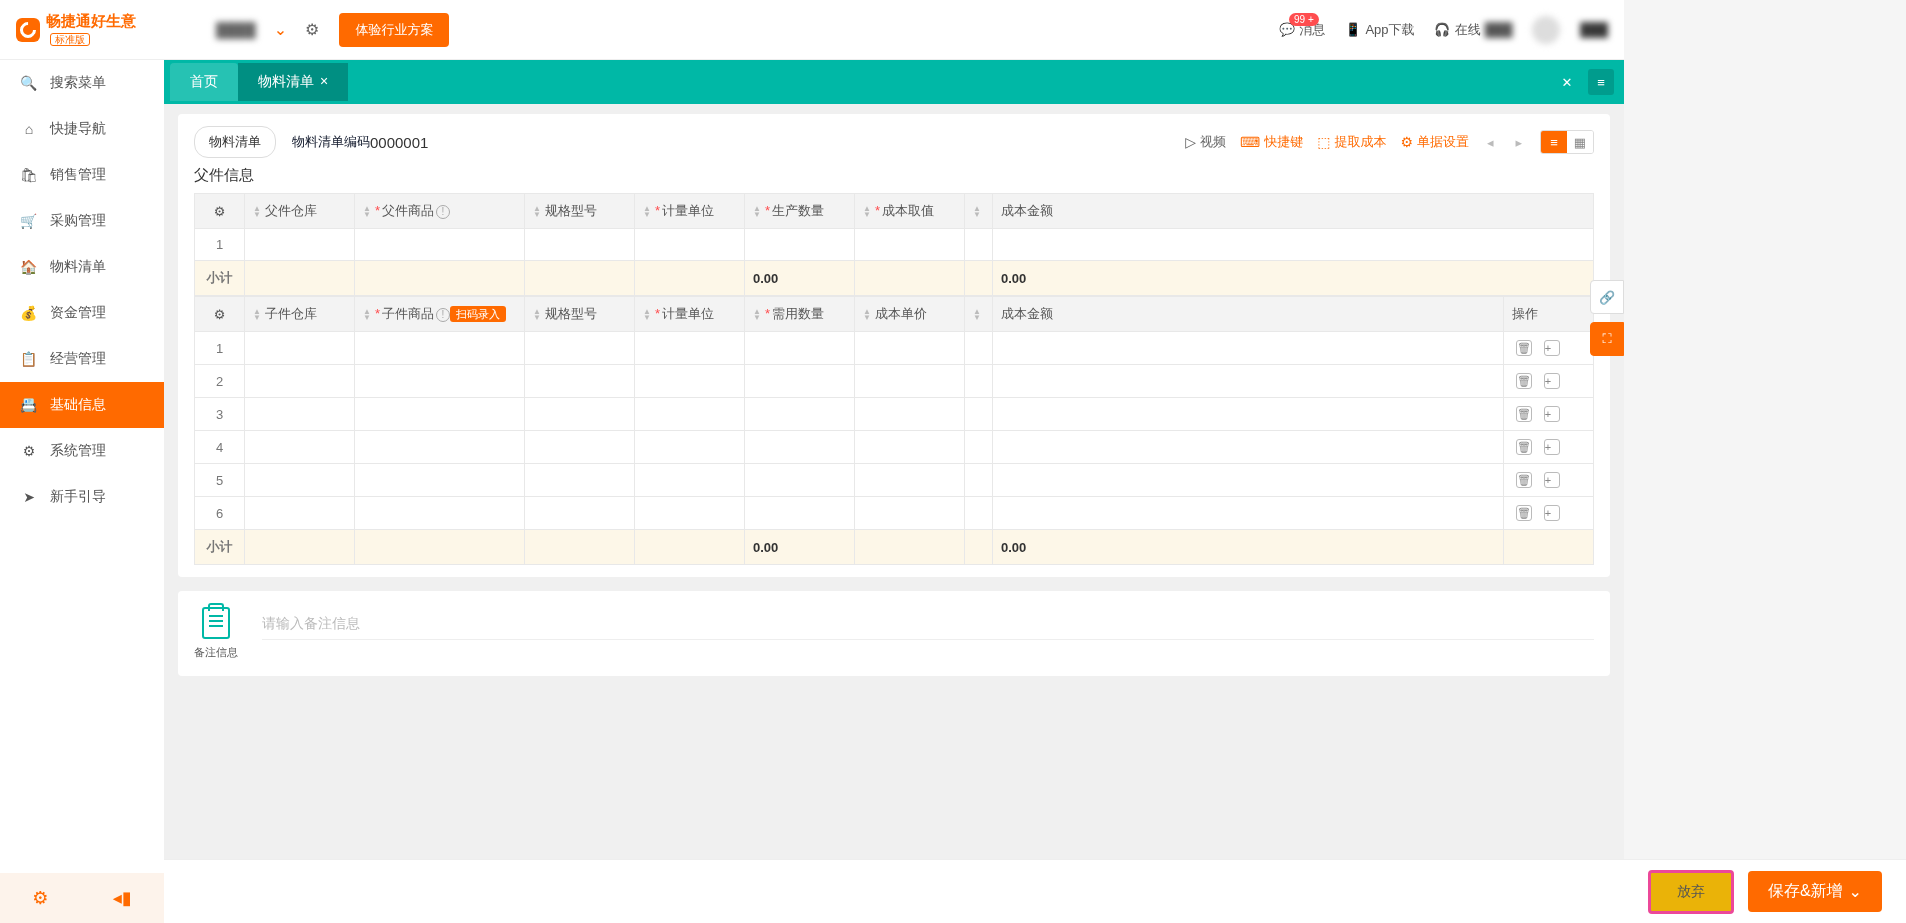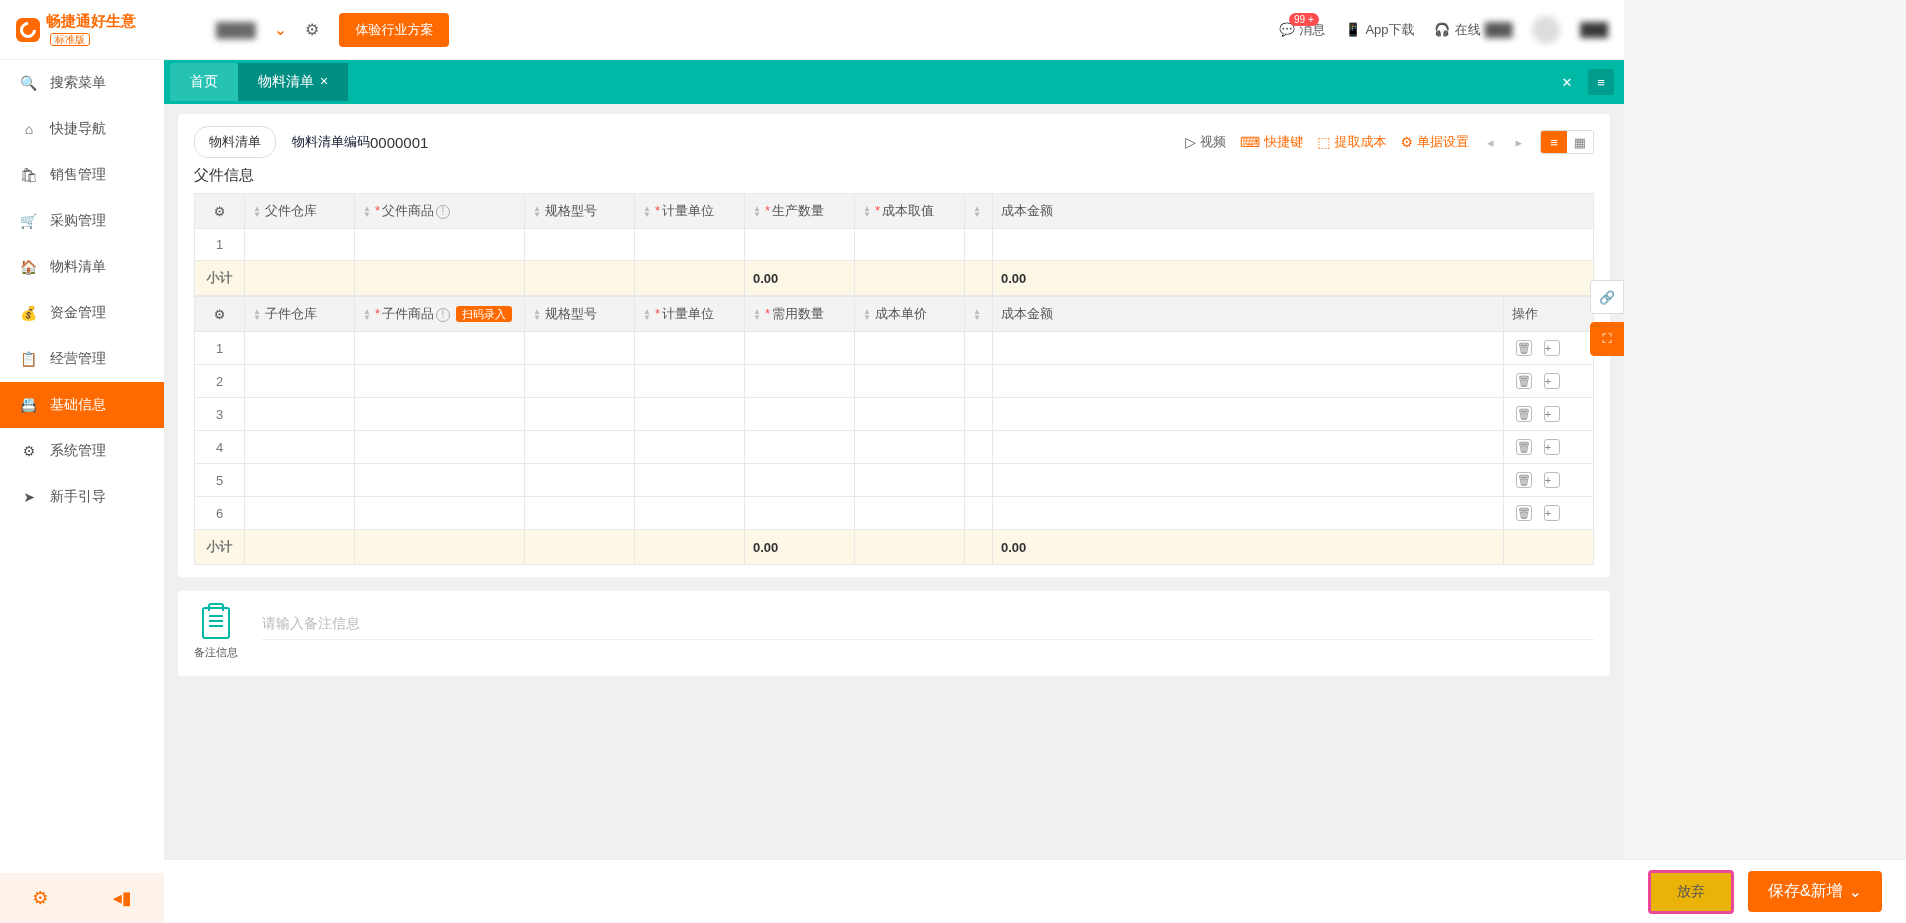--- a/index.html
+++ b/index.html
@@ -65,21 +65,21 @@
 
 
 .tbl { width: 100%; border-collapse: collapse; table-layout: fixed; }
 .tbl th, .tbl td { border: 1px solid #e8e8e8; padding: 8px; font-size: 13px; text-align: left; background: #fff; }
 .tbl thead th { background: #f3f3f3; color: #555; font-weight: normal; position: relative; }
 .tbl .row-num { text-align: center; color: #777; width: 50px; }
 .tbl .gear-cell { width: 50px; text-align: center; }
 .sort-handles { display:inline-flex; flex-direction:column; line-height:6px; font-size:8px; color:#bbb; margin-right:4px; vertical-align:middle; }
 .req { color: #ff4d4f; margin-right: 2px; }
 .info-ico { display:inline-block; width:14px; height:14px; border:1px solid #aaa; border-radius:50%; font-size:10px; text-align:center; line-height:12px; color:#aaa; margin-left:2px; }
-.scan-tag { background: #ff6a00; color: #fff; font-size: 11px; padding: 2px 6px; border-radius: 3px; margin-left: 6px; }
+.scan-tag { background: #ff6a00; color: #fff; font-size: 11px; padding: 2px 6px; border-radius: 3px; }
 .subtotal td { background: #fdf7e8 !important; font-weight: bold; }
 .amount-cell { text-align: right; }
 .ops-cell { text-align: center; width: 90px; }
 .op-ico { color: #888; cursor: pointer; margin: 0 4px; display:inline-block; width:16px; height:16px; border:1px solid #bbb; border-radius:3px; font-size:11px; line-height:14px; }
 
 
 .remark-panel { background:#fff; margin-top:14px; padding:16px; display:flex; align-items:flex-start; gap:24px; border-radius:4px; }
 .remark-icon-col { display:flex; flex-direction:column; align-items:center; gap:6px; color:#00b8a6; }
 .remark-icon { width:28px; height:32px; border:2px solid #00b8a6; border-radius:3px; position:relative; }
 .remark-icon::before { content:""; position:absolute; top:-6px; left:4px; right:4px; height:6px; border:2px solid #00b8a6; border-bottom:none; border-radius:3px 3px 0 0; }

